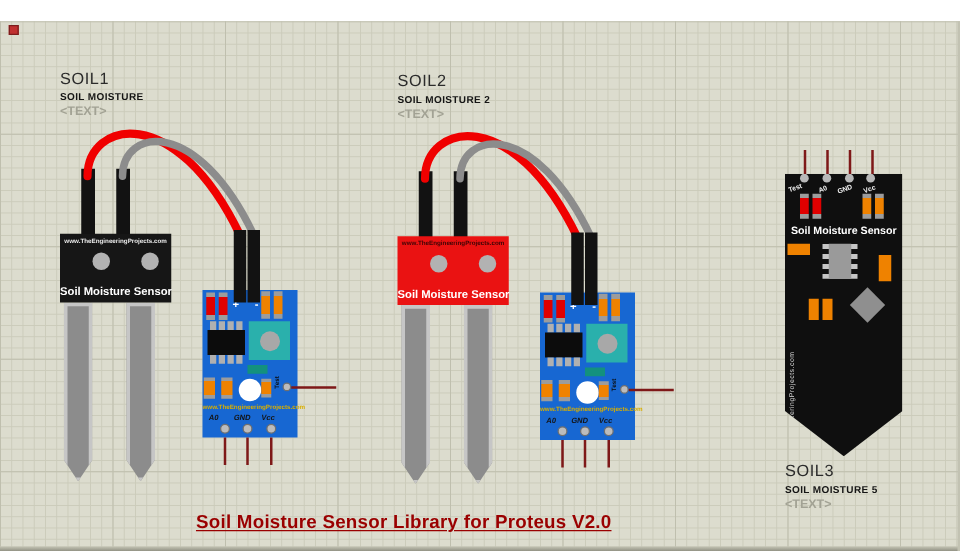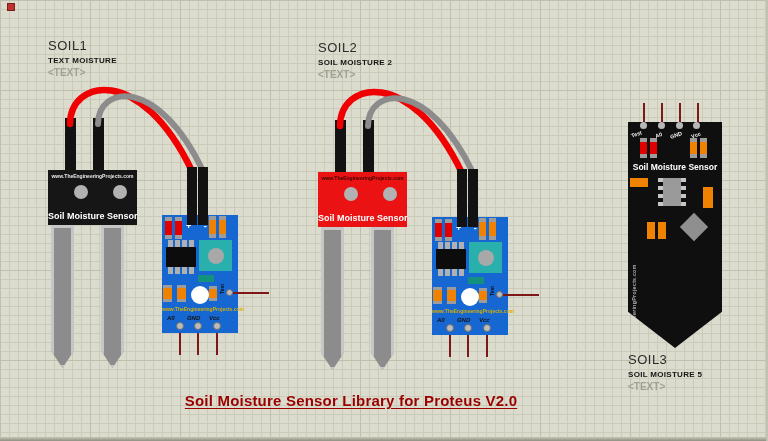--- a/index.html
+++ b/index.html
@@ -4,21 +4,21 @@
 <style>
   html,body{margin:0;padding:0;}
   body{width:768px;height:441px;overflow:hidden;position:relative;
        font-family:"Liberation Sans", sans-serif;}
   .canvas{position:absolute;inset:0;background-color:#dcdcce;
     background-image:
       linear-gradient(#bfbfae 1px, transparent 1px),
       linear-gradient(90deg,#bfbfae 1px, transparent 1px),
       linear-gradient(#cbcbba 1px, transparent 1px),
       linear-gradient(90deg,#cbcbba 1px, transparent 1px);
-    background-size:90px 90px,90px 90px,9px 9px,9px 9px;}
+    background-size:90px 90px,90px 90px,9px 9px,9px 9px;margin-top:17px;}
   .edge-bottom{position:absolute;left:0;right:0;bottom:0;height:4px;
     background:linear-gradient(to bottom,#c6c6b6,#8f8f82);}
   .edge-right{position:absolute;top:0;bottom:0;right:0;width:2px;background:#c2c2b2;}
   .origin{position:absolute;left:7px;top:3px;width:8px;height:8px;
     background:#c03030;border:1px solid #7c1d1d;box-sizing:border-box;}
 
   .assembly{position:absolute;width:230px;height:335px;}
   .g1{left:45px;top:38px;}
   .g2{left:315px;top:40px;}
 
@@ -111,34 +111,34 @@
   .s3-ic-body{left:5px;top:0;width:18px;height:28px;background:#9a9a9a;}
   .s3-or-right{left:75px;top:65px;width:10px;height:21px;background:#ef8200;}
   .s3-or-sm1{left:19px;top:100px;width:8px;height:17px;background:#ef8200;}
   .s3-or-sm2{left:30px;top:100px;width:8px;height:17px;background:#ef8200;}
   .s3-diamond{left:56px;top:95px;width:20px;height:20px;background:#8f8f8f;transform:rotate(45deg);}
   .s3-vbrand{left:3px;top:76px;height:162px;writing-mode:vertical-rl;transform:rotate(180deg);
     font-size:5.5px;color:#dedede;white-space:nowrap;letter-spacing:.4px;}
   .s3-refs{left:0;top:249px;}
   .s3-refs .ref,.s3-refs .val,.s3-refs .text-ph{position:static;}
 
-  .sheet-title{position:absolute;left:166px;top:392px;width:370px;text-align:center;}
+  .sheet-title{position:absolute;left:138px;top:392px;width:370px;text-align:center;}
   .sheet-title span{font-size:15px;font-weight:bold;color:#9a0000;
     text-decoration:underline;text-underline-offset:2px;letter-spacing:.2px;}
 </style>
 </head>
 <body>
 
 <div class="canvas">
   <div class="origin"></div>
 
   <div class="assembly g1">
     <div class="ref-block">
       <div class="ref">SOIL1</div>
-      <div class="val">TEXT MOISTURE</div>
+      <div class="val">SOIL MOISTURE</div>
       <div class="text-ph">&lt;TEXT&gt;</div>
     </div>
     <svg class="wires" width="230" height="335" viewBox="0 0 230 335">
       <path d="M25,86 C25,42 95,25 147,133" fill="none" stroke="#f00000" stroke-width="6.5" stroke-linecap="round"></path>
       <path d="M53,86 C53,47 113,38 158,133" fill="none" stroke="#8c8c8c" stroke-width="6" stroke-linecap="round"></path>
     </svg>
     <div class="pin p1"></div>
     <div class="pin p2"></div>
     <div class="probe-body sensor-black">
       <div class="probe-brand">www.TheEngineeringProjects.com</div>

